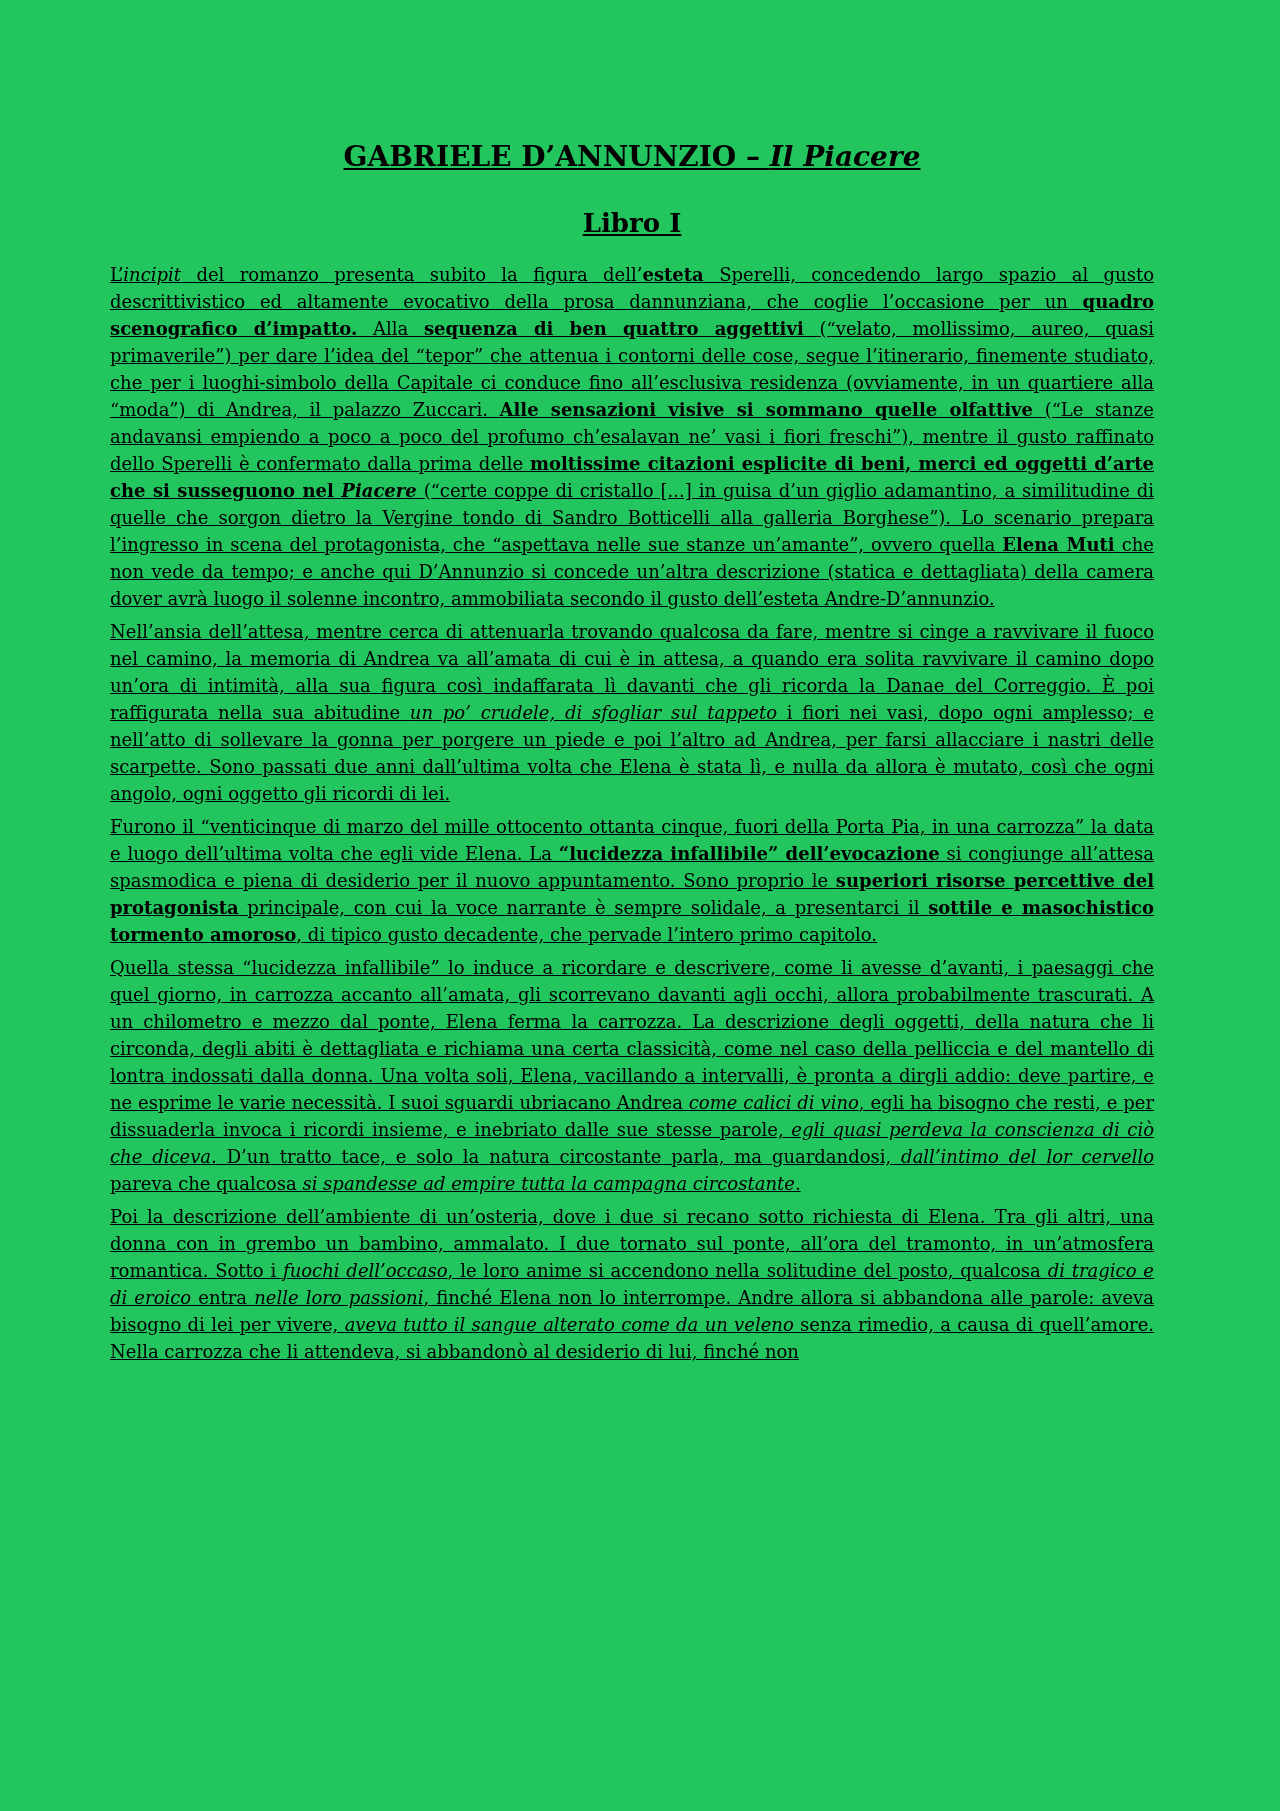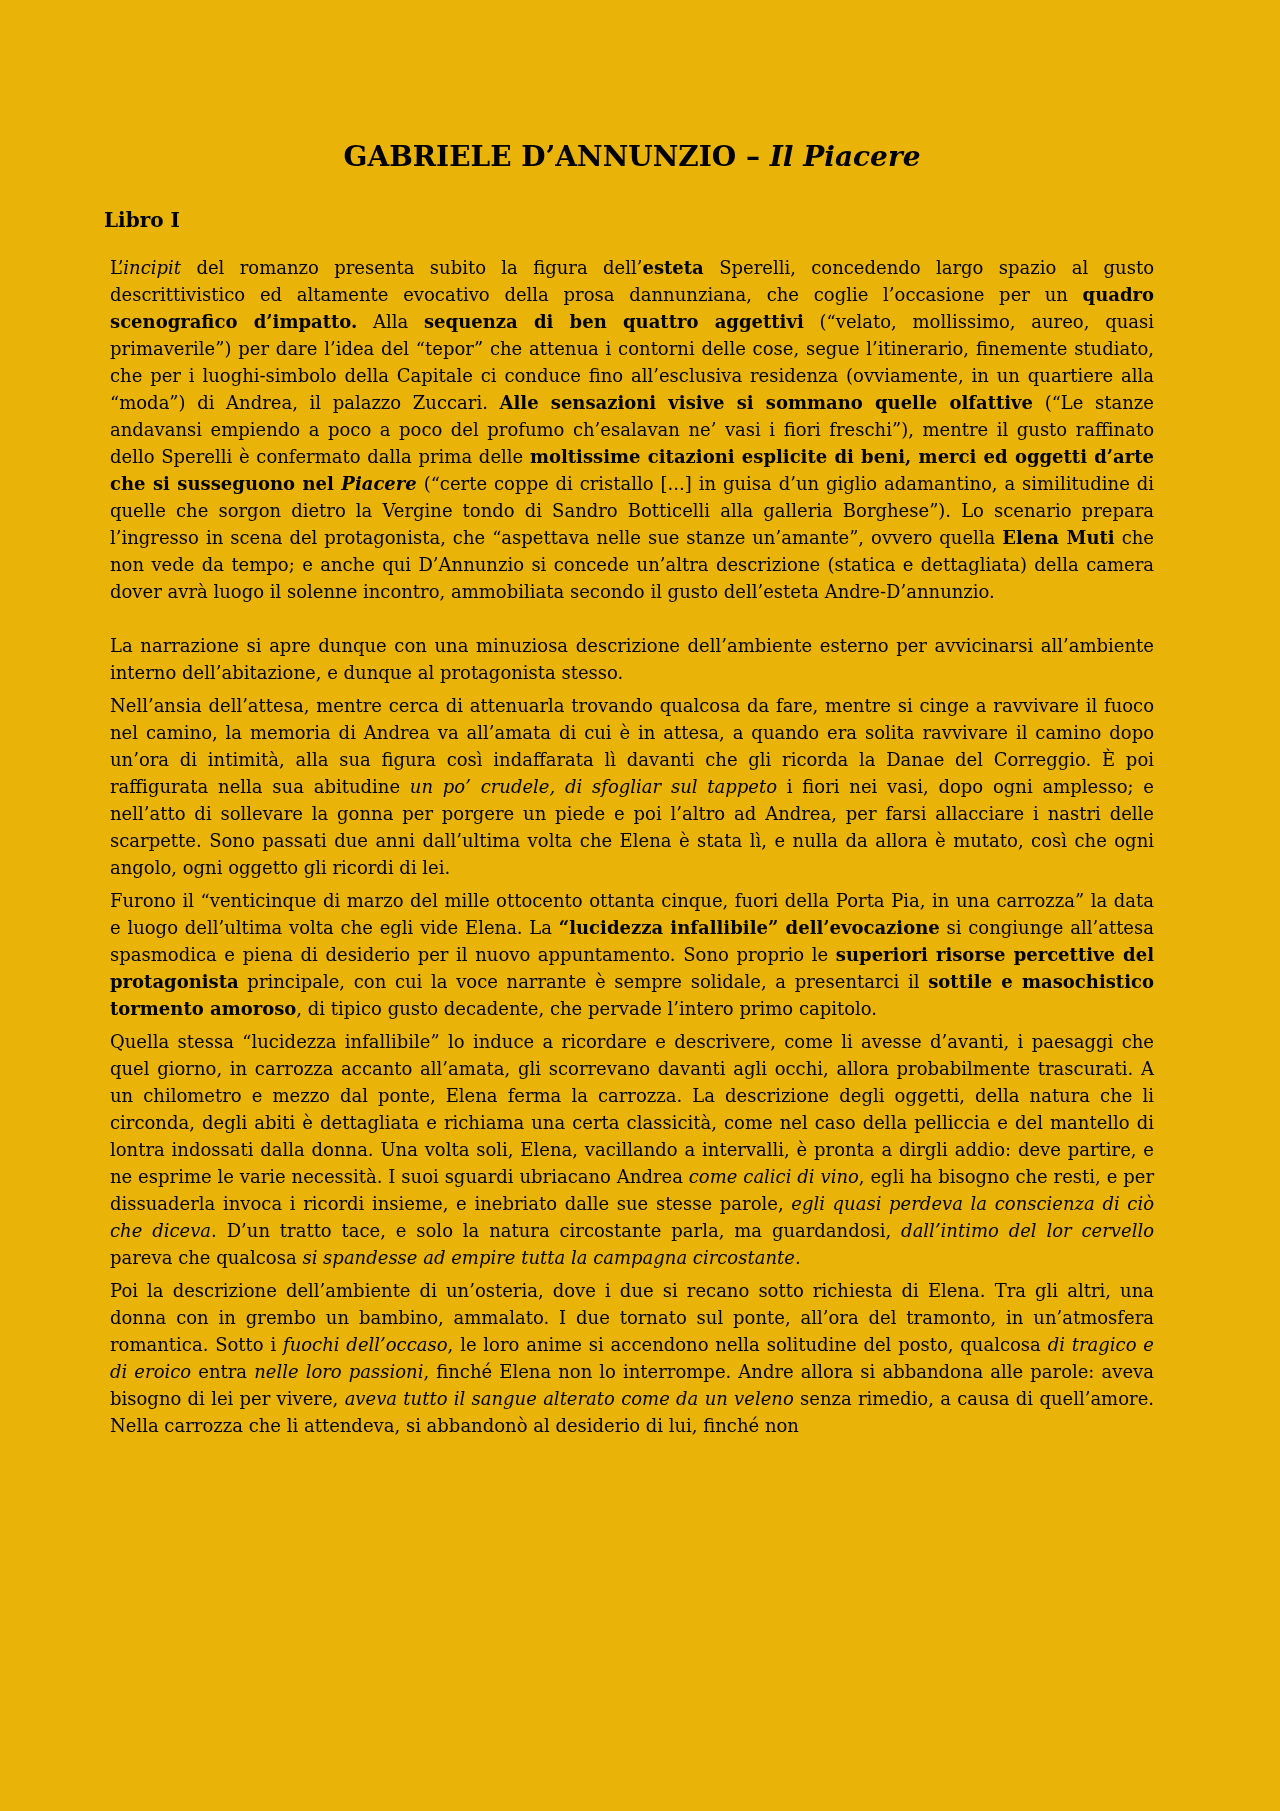--- a/index.html
+++ b/index.html
@@ -12,37 +12,39 @@
     height: 1811px;
     font-family: "DejaVu Serif", "Liberation Serif", serif;
     color: #000000;
     overflow: hidden;
   }
   .page {
     box-sizing: border-box;
     width: 1280px;
     height: 1811px;
     padding: 140px 120px 40px 104px;
-    background: #eab308;
+    background: #22c55e;
+    text-decoration: underline;
   }
   .doc-title {
     margin: 0 0 34px 0;
     font-size: 28px;
     line-height: 1.2;
     font-weight: bold;
     text-align: center;
   }
   .doc-title .bi-part {
     font-style: italic;
   }
   .doc-subtitle {
     margin: 1px 0 22px 0;
-    font-size: 20px;
+    font-size: 26px;
     line-height: 1.2;
     font-weight: bold;
+    text-align: center;
   }
   .doc-subtitle.last {
     margin-bottom: 20px;
   }
   .doc-body {
     font-size: 18px;
     line-height: 27px;
     text-align: justify;
   }
   .doc-body p.para {
@@ -58,19 +60,18 @@
 </head>
 <body>
 
 <div class="page">
   <h1 class="doc-title">
     <span>GABRIELE D’ANNUNZIO – </span><span class="bi-part">Il Piacere</span>
   </h1>
   <h2 class="doc-subtitle">Libro I</h2>
   <div class="doc-body" id="doc-body">
       <p class="para"><span>L’</span><span class="i">incipit</span><span> del romanzo presenta subito la figura dell’</span><span class="b">esteta</span><span> Sperelli, concedendo largo spazio al gusto descrittivistico ed altamente evocativo della prosa dannunziana, che coglie l’occasione per un </span><span class="b">quadro scenografico d’impatto.</span><span> Alla </span><span class="b">sequenza di ben quattro aggettivi</span><span> (“velato, mollissimo, aureo, quasi primaverile”) per dare l’idea del “tepor” che attenua i contorni delle cose, segue l’itinerario, finemente studiato, che per i luoghi-simbolo della Capitale ci conduce fino all’esclusiva residenza (ovviamente, in un quartiere alla “moda”) di Andrea, il palazzo Zuccari. </span><span class="b">Alle sensazioni visive si sommano quelle olfattive</span><span> (“Le stanze andavansi empiendo a poco a poco del profumo ch’esalavan ne’ vasi i fiori freschi”), mentre il gusto raffinato dello Sperelli è confermato dalla prima delle </span><span class="b">moltissime citazioni esplicite di beni, merci ed oggetti d’arte che si susseguono nel </span><span class="bi">Piacere</span><span> (“certe coppe di cristallo [...] in guisa d’un giglio adamantino, a similitudine di quelle che sorgon dietro la Vergine tondo di Sandro Botticelli alla galleria Borghese”). Lo scenario prepara l’ingresso in scena del protagonista, che “aspettava nelle sue stanze un’amante”, ovvero quella </span><span class="b">Elena Muti</span><span> che non vede da tempo; e anche qui D’Annunzio si concede un’altra descrizione (statica e dettagliata) della camera dover avrà luogo il solenne incontro, ammobiliata secondo il gusto dell’esteta Andre-D’annunzio.</span></p>
-      <p class="para space-before"><span>La narrazione si apre dunque con una minuziosa descrizione dell’ambiente esterno per avvicinarsi all’ambiente interno dell’abitazione, e dunque al protagonista stesso.</span></p>
       <p class="para"><span>Nell’ansia dell’attesa, mentre cerca di attenuarla trovando qualcosa da fare, mentre si cinge a ravvivare il fuoco nel camino, la memoria di Andrea va all’amata di cui è in attesa, a quando era solita ravvivare il camino dopo un’ora di intimità, alla sua figura così indaffarata lì davanti che gli ricorda la Danae del Correggio. È poi raffigurata nella sua abitudine </span><span class="i">un po’ crudele, di sfogliar sul tappeto</span><span> i fiori nei vasi, dopo ogni amplesso; e nell’atto di sollevare la gonna per porgere un piede e poi l’altro ad Andrea, per farsi allacciare i nastri delle scarpette. Sono passati due anni dall’ultima volta che Elena è stata lì, e nulla da allora è mutato, così che ogni angolo, ogni oggetto gli ricordi di lei.</span></p>
       <p class="para"><span>Furono il “venticinque di marzo del mille ottocento ottanta cinque, fuori della Porta Pia, in una carrozza” la data e luogo dell’ultima volta che egli vide Elena. La </span><span class="b">“lucidezza infallibile” dell’evocazione</span><span> si congiunge all’attesa spasmodica e piena di desiderio per il nuovo appuntamento. Sono proprio le </span><span class="b">superiori risorse percettive del protagonista</span><span> principale, con cui la voce narrante è sempre solidale, a presentarci il </span><span class="b">sottile e masochistico tormento amoroso</span><span>, di tipico gusto decadente, che pervade l’intero primo capitolo.</span></p>
       <p class="para"><span>Quella stessa “lucidezza infallibile” lo induce a ricordare e descrivere, come li avesse d’avanti, i paesaggi che quel giorno, in carrozza accanto all’amata, gli scorrevano davanti agli occhi, allora probabilmente trascurati. A un chilometro e mezzo dal ponte, Elena ferma la carrozza. La descrizione degli oggetti, della natura che li circonda, degli abiti è dettagliata e richiama una certa classicità, come nel caso della pelliccia e del mantello di lontra indossati dalla donna. Una volta soli, Elena, vacillando a intervalli, è pronta a dirgli addio: deve partire, e ne esprime le varie necessità. I suoi sguardi ubriacano Andrea </span><span class="i">come calici di vino</span><span>, egli ha bisogno che resti, e per dissuaderla invoca i ricordi insieme, e inebriato dalle sue stesse parole, </span><span class="i">egli quasi perdeva la conscienza di ciò che diceva</span><span>. D’un tratto tace, e solo la natura circostante parla, ma guardandosi, </span><span class="i">dall’intimo del lor cervello</span><span> pareva che qualcosa </span><span class="i">si spandesse ad empire tutta la campagna circostante</span><span>.</span></p>
       <p class="para"><span>Poi la descrizione dell’ambiente di un’osteria, dove i due si recano sotto richiesta di Elena. Tra gli altri, una donna con in grembo un bambino, ammalato. I due tornato sul ponte, all’ora del tramonto, in un’atmosfera romantica. Sotto i </span><span class="i">fuochi dell’occaso</span><span>, le loro anime si accendono nella solitudine del posto, qualcosa </span><span class="i">di tragico e di eroico</span><span> entra </span><span class="i">nelle loro passioni</span><span>, finché Elena non lo interrompe. Andre allora si abbandona alle parole: aveva bisogno di lei per vivere, </span><span class="i">aveva tutto il sangue alterato come da un veleno</span><span> senza rimedio, a causa di quell’amore. Nella carrozza che li attendeva, si abbandonò al desiderio di lui, finché non</span></p>
     </div>
 </div>
 
 </body></html>

